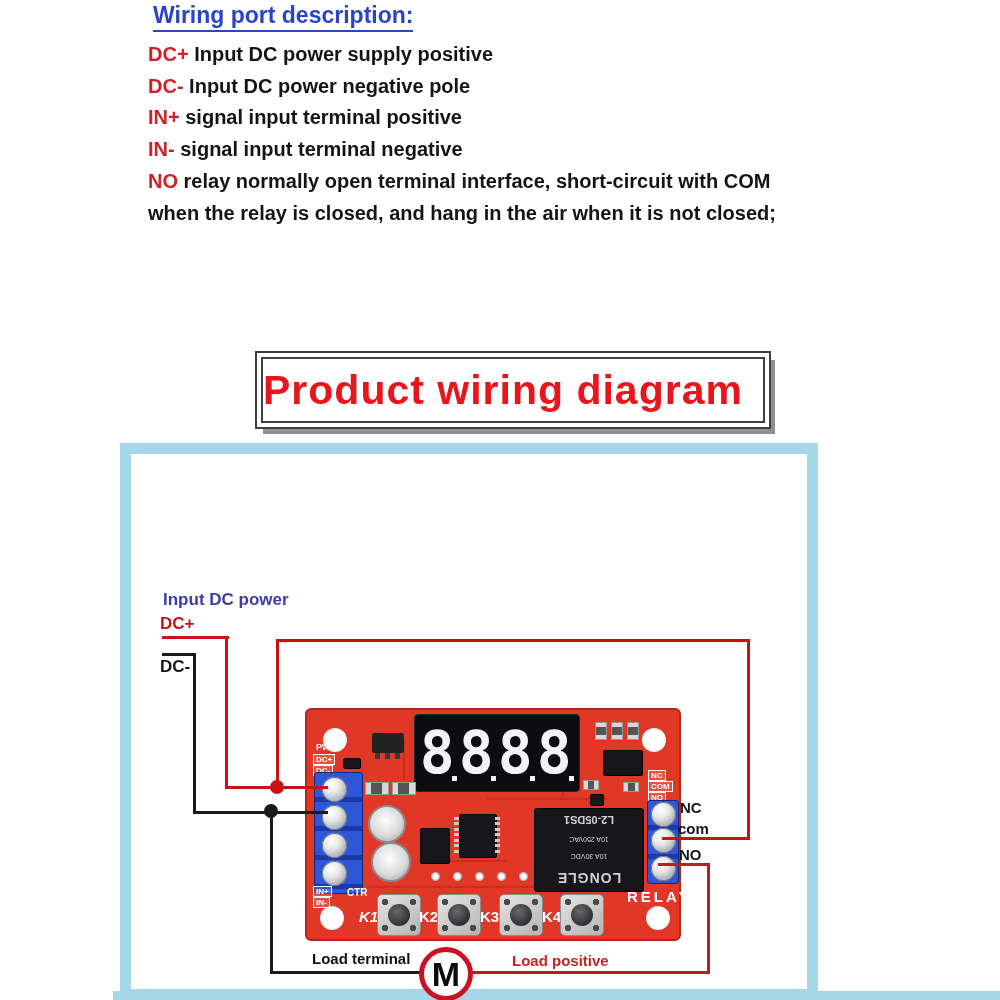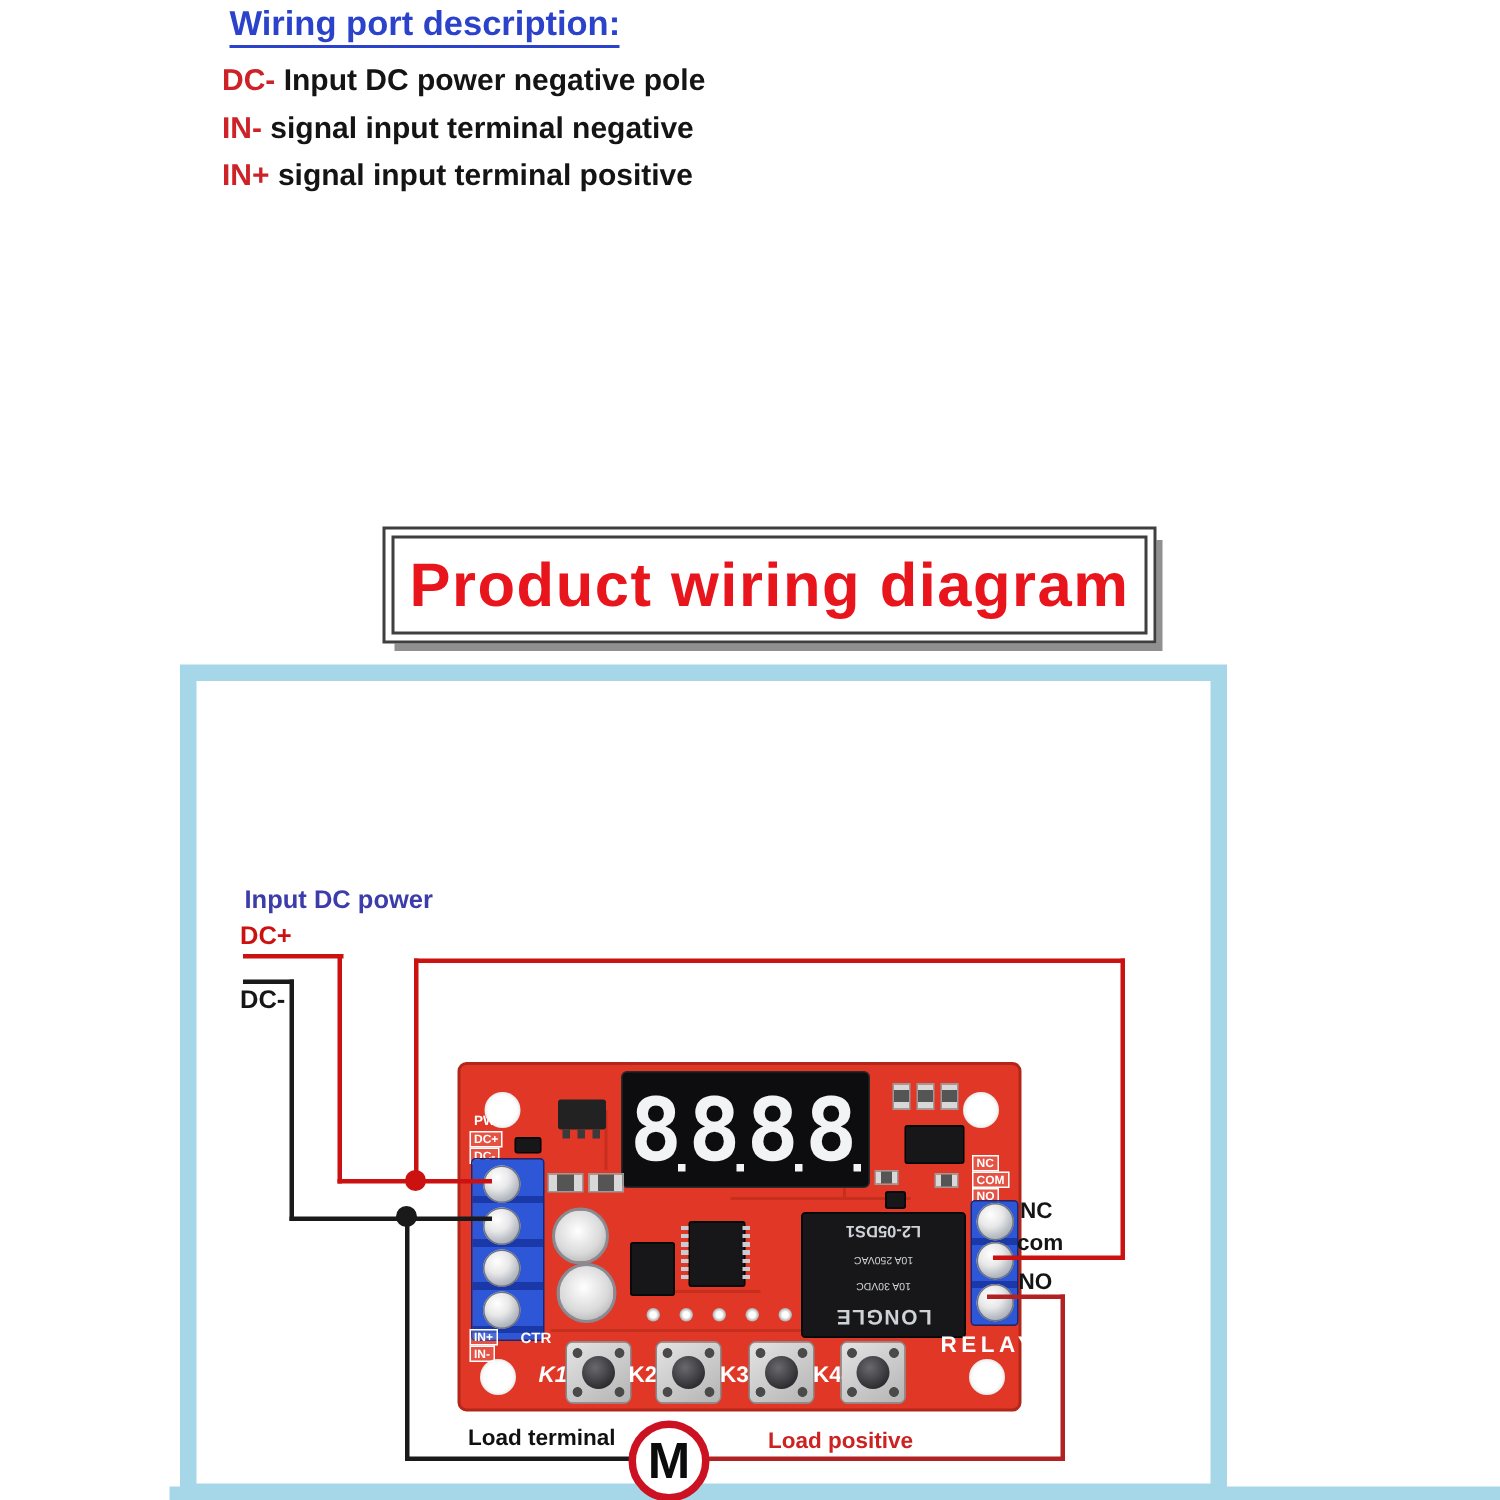--- a/index.html
+++ b/index.html
@@ -13,21 +13,21 @@
   .desc-body{left:148px;top:39px;width:664px;font-size:20px;font-weight:600;
              color:#141414;line-height:31.7px;}
   .desc-body p{margin:0;}
   .kw{color:#cc2228;font-weight:700;}
 
   
   .banner{left:255px;top:351px;width:516px;height:78px;box-sizing:border-box;
           border:2px solid #3f3f3f;padding:4px;background:#fff;
           box-shadow:6px 7px 0 -2px #909090;}
   .banner-inner{width:100%;height:100%;box-sizing:border-box;border:2px solid #3f3f3f;
-          display:flex;align-items:center;justify-content:center;}
+          display:flex;align-items:center;justify-content:flex-start;}
   .banner-text{font-size:41px;font-weight:700;color:#e8151d;letter-spacing:1px;}
 
   
   .section-box{left:120px;top:443px;width:698px;height:557px;box-sizing:border-box;
                border:11px solid #a6d7e8;background:#fff;z-index:1;}
   .section-strip{left:113px;top:991px;width:887px;height:9px;background:#a6d7e8;z-index:1;}
   .section-title{left:168px;top:460px;font-size:41px;font-weight:700;z-index:2;
       background:linear-gradient(90deg,#2323b8 0%,#3d2cb4 10%,#7a28a0 22%,#aa2478 32%,
         #c42442 42%,#cc2430 50%,#e2661e 63%,#ee9312 75%,#f6bd08 87%,#ffe60a 100%);
       -webkit-background-clip:text;background-clip:text;color:transparent;
@@ -108,23 +108,25 @@
   .klbl{font-size:15px;font-weight:700;color:#fff;}
   .trace{background:#c62e1e;}
 </style>
 </head>
 <body>
 
 <div style="position:relative;width:1000px;height:1000px;">
 
   <div class="abs desc-title">Wiring port description:</div>
   <div class="abs desc-body">
+    <p><span class="kw">DC+</span> <span>Input DC power supply positive</span></p>
     <p><span class="kw">DC-</span> <span>Input DC power negative pole</span></p>
+    <p><span class="kw">IN+</span> <span>signal input terminal positive</span></p>
     <p><span class="kw">IN-</span> <span>signal input terminal negative</span></p>
-    <p><span class="kw">IN+</span> <span>signal input terminal positive</span></p>
+    <p><span class="kw">NO</span> <span>relay normally open terminal interface, short-circuit with COM when the relay is closed, and hang in the air when it is not closed;</span></p>
   </div>
 
   <div class="abs banner">
     <div class="banner-inner">
       <span class="banner-text">Product wiring diagram</span>
     </div>
   </div>
 
   <div class="abs section-box"></div>
   <div class="abs section-strip"></div>

